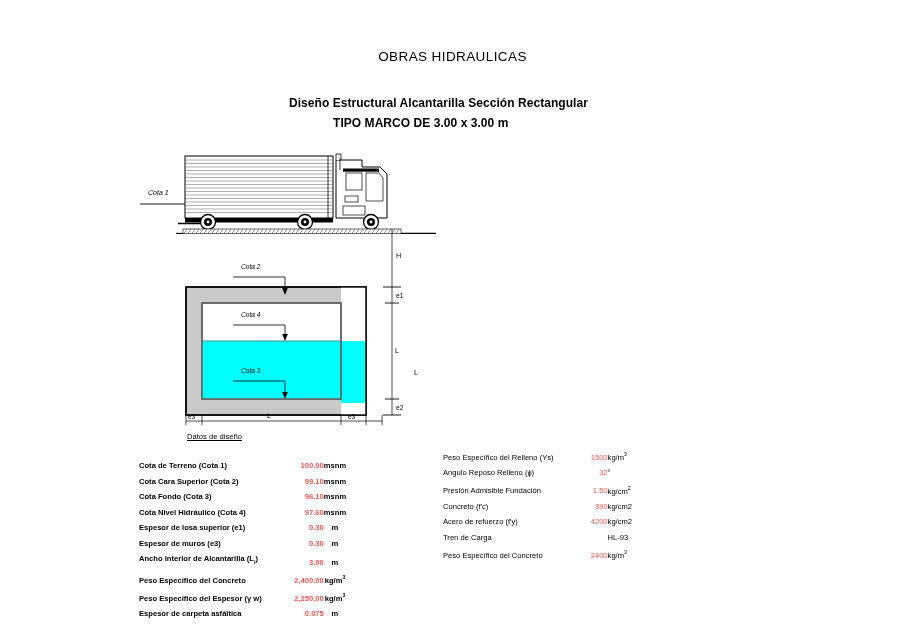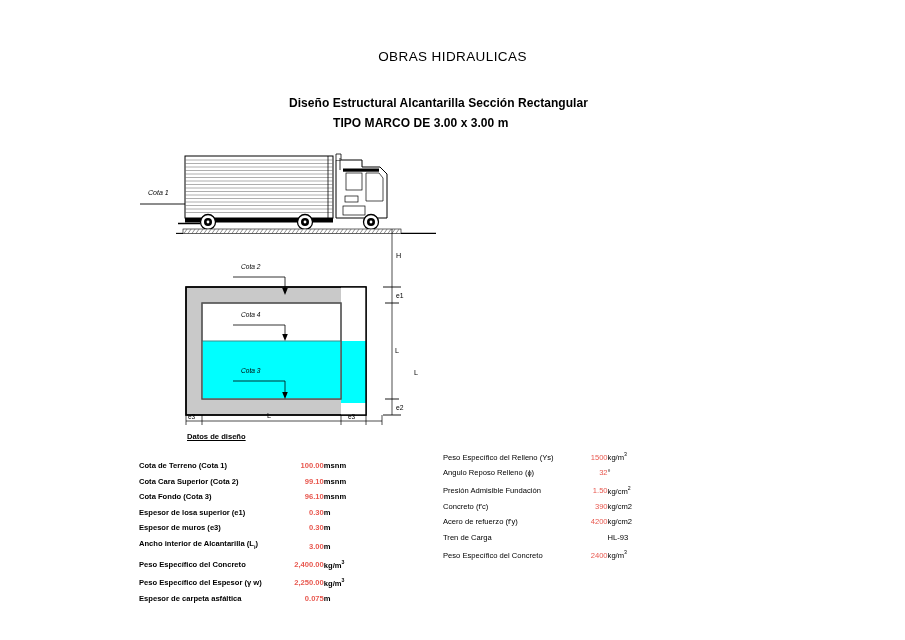--- a/index.html
+++ b/index.html
@@ -36,21 +36,21 @@
   
   #truck-drawing{position:absolute;left:140px;top:144px;width:310px;height:100px;}
 
   
   #culvert-drawing{position:absolute;left:145px;top:225px;width:300px;height:200px;}
 
   
   #data-section{position:absolute;left:0;top:432px;width:905px;}
   #datos-heading{
     position:absolute;left:139px;top:0px;
-    font-size:7.6px;font-weight:bold;
+    font-size:7.6px;font-weight:normal;
     text-decoration:underline;
     padding-left:48px;
   }
   .tbl{position:absolute;border-collapse:collapse;}
   .tbl td{
     font-size:7.6px;
     padding:0;
     line-height:15.5px;
     white-space:nowrap;
     vertical-align:bottom;
@@ -64,21 +64,21 @@
     font-weight:bold;
     font-size:7.6px;
   }
   .val-n{
     color:#e8584f;
     text-align:right;
     padding-right:4px;
     font-weight:normal;
     font-size:7.6px;
   }
-  .unit{color:#000;text-align:left;font-weight:bold;font-size:7.6px;margin-top:47px;}
+  .unit{color:#000;text-align:center;font-weight:bold;font-size:7.6px;margin-top:47px;}
   .unit-n{color:#000;text-align:left;font-weight:normal;font-size:7.6px;}
   .plain{color:#000;text-align:left;font-weight:normal;font-size:7.6px;padding-left:2px;}
   #tbl-left{left:139px;top:26px;}
   #tbl-right{left:443px;top:15px;}
   #tbl-left td.val,#tbl-left td.val-n{min-width:62px;}
   #tbl-right td.val,#tbl-right td.val-n{min-width:54px;}
   sub{font-size:5.6px;}
   sup{font-size:5.2px;}
 </style>
 </head>
@@ -297,20 +297,25 @@
             <td class="lbl">Cota Cara Superior (Cota 2)</td>
             <td class="val">99.10</td>
             <td class="unit">msnm</td>
           </tr>
           <tr>
             <td class="lbl">Cota Fondo (Cota 3)</td>
             <td class="val">96.10</td>
             <td class="unit">msnm</td>
           </tr>
           <tr>
+            <td class="lbl">Cota Nivel Hidráulico (Cota 4)</td>
+            <td class="val">97.60</td>
+            <td class="unit">msnm</td>
+          </tr>
+          <tr>
             <td class="lbl">Espesor de losa superior (e1)</td>
             <td class="val">0.30</td>
             <td class="unit">m</td>
           </tr>
           <tr>
             <td class="lbl">Espesor de muros (e3)</td>
             <td class="val">0.30</td>
             <td class="unit">m</td>
           </tr>
           <tr>

